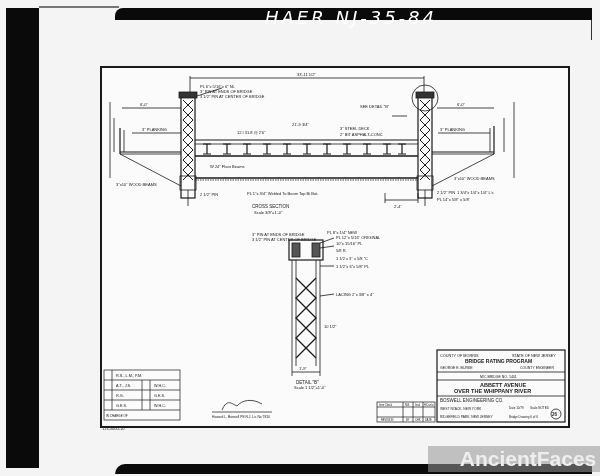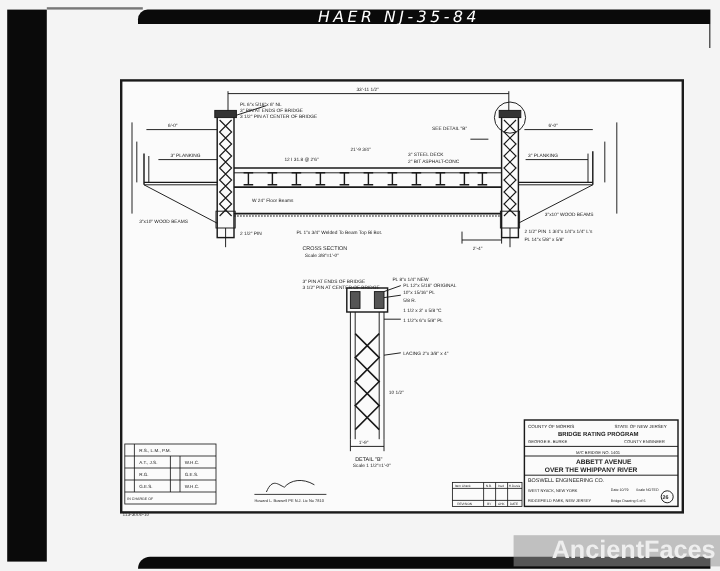--- a/index.html
+++ b/index.html
@@ -2,21 +2,21 @@
 <html><head>
 <meta charset="utf-8">
 <style>
   html,body{margin:0;padding:0;}
   body{width:600px;height:476px;position:relative;overflow:hidden;background:#f4f4f4;font-family:"Liberation Sans",sans-serif;}
   .film-left{position:absolute;left:6px;top:8px;width:33px;height:460px;background:#0a0a0a;}
   .film-top{position:absolute;left:115px;top:8px;width:477px;height:12px;background:#0a0a0a;border-radius:8px 0 0 0;}
   .film-top-thin{position:absolute;left:39px;top:6px;width:80px;height:2px;background:#777;}
   .film-bottom{position:absolute;left:115px;top:464px;width:477px;height:10px;background:#0a0a0a;border-radius:10px 0 0 0;}
   .film-right-line{position:absolute;left:591px;top:20px;width:1px;height:20px;background:#333;}
-  .haer{position:absolute;left:265px;top:7px;font-family:"DejaVu Sans",sans-serif;font-size:13px;color:#fff;letter-spacing:3px;font-style:italic;}
+  .haer{position:absolute;left:265px;top:7px;font-family:"DejaVu Sans",sans-serif;font-size:18px;color:#fff;letter-spacing:3px;font-style:italic;}
   .sheet{position:absolute;left:100px;top:66px;width:466px;height:358px;border:2px solid #1a1a1a;background:#fbfbfb;}
   svg text{font-family:"Liberation Sans",sans-serif;}
   .watermark{position:absolute;left:428px;top:446px;width:200px;height:26px;background:rgba(150,150,150,0.55);color:#eee;font-family:Liberation Sans, sans-serif;font-size:21px;font-weight:bold;text-align:center;line-height:26px;}
   .small-note{position:absolute;font-size:4px;color:#333;}
 </style>
 </head>
 <body>
 
 <div class="film-left"></div>
 <div class="film-top-thin"></div>

